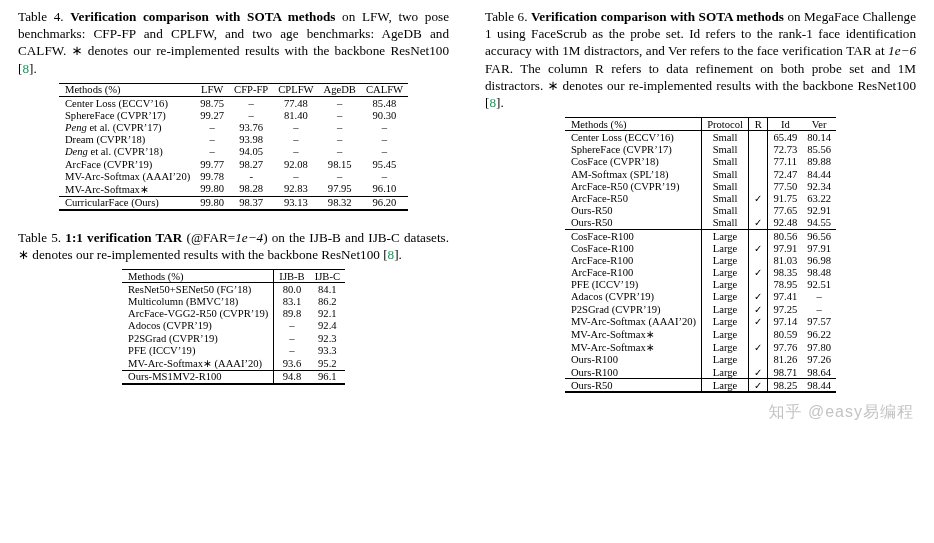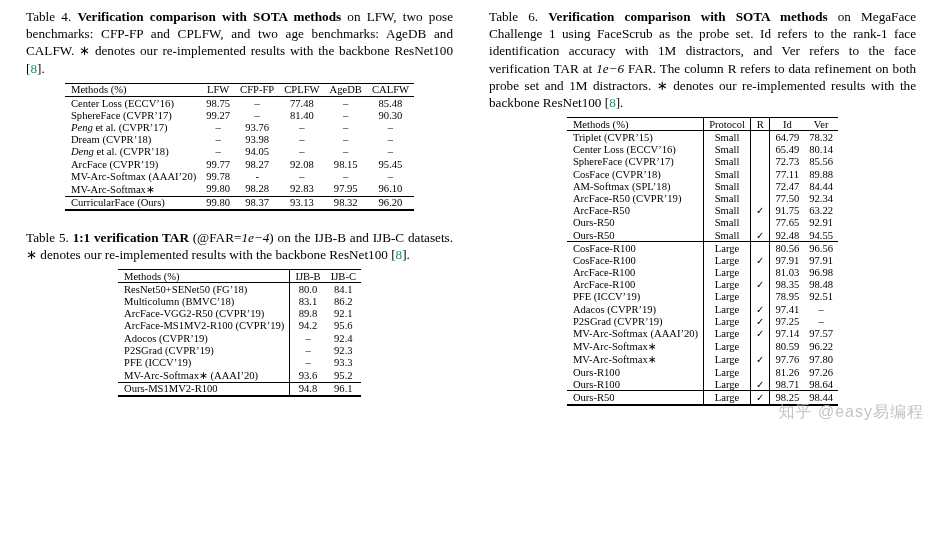--- a/index.html
+++ b/index.html
@@ -13,21 +13,21 @@
     font-family: "Liberation Serif", serif;
     color: #000000;
     position: relative;
     overflow: hidden;
   }
   .page {
     position: relative;
     width: 934px;
     height: 441px;
     display: flex;
-    padding: 8px 0 0 8px;
+    padding: 8px 0 0 0;
     box-sizing: border-box;
   }
   .col {
     width: 467px;
     box-sizing: border-box;
     padding: 0 18px;
     position: relative;
   }
   .caption {
     font-size: 13.2px;
@@ -68,21 +68,21 @@
   
   #table5 td:nth-child(1) { text-align: left; }
   
   #table6 td:nth-child(1) { text-align: left; }
 
   .t4wrap, .t5wrap, .t6wrap { width: 100%; }
   .spacer-18 { height: 18px; }
 
   .watermark {
     position: absolute;
-    right: 10px;
+    right: 20px;
     bottom: 18px;
     font-family: "Liberation Sans", sans-serif;
     font-size: 16px;
     color: #b9b9b9;
     letter-spacing: 1px;
     opacity: 0.85;
     white-space: nowrap;
   }
   .check { font-size: 10px; }
 </style>
@@ -210,25 +210,20 @@
             <td class="left">Multicolumn (BMVC’18)</td>
             <td class="vline">83.1</td>
             <td>86.2</td>
           </tr>
           <tr>
             <td class="left">ArcFace-VGG2-R50 (CVPR’19)</td>
             <td class="vline">89.8</td>
             <td>92.1</td>
           </tr>
           <tr>
-            <td class="left">ArcFace-MS1MV2-R100 (CVPR’19)</td>
-            <td class="vline">94.2</td>
-            <td>95.6</td>
-          </tr>
-          <tr>
             <td class="left">Adocos (CVPR’19)</td>
             <td class="vline">–</td>
             <td>92.4</td>
           </tr>
           <tr>
             <td class="left">P2SGrad (CVPR’19)</td>
             <td class="vline">–</td>
             <td>92.3</td>
           </tr>
           <tr>
@@ -264,27 +259,20 @@
         <tbody>
           <tr class="rule-top rule-mid">
             <td class="left">Methods (%)</td>
             <td class="vline">Protocol</td>
             <td class="vline">R</td>
             <td class="vline">Id</td>
             <td>Ver</td>
           </tr>
 
           <tr>
-            <td class="left">Triplet (CVPR’15)</td>
-            <td class="vline">Small</td>
-            <td class="vline check"></td>
-            <td class="vline">64.79</td>
-            <td>78.32</td>
-          </tr>
-          <tr>
             <td class="left">Center Loss (ECCV’16)</td>
             <td class="vline">Small</td>
             <td class="vline check"></td>
             <td class="vline">65.49</td>
             <td>80.14</td>
           </tr>
           <tr>
             <td class="left">SphereFace (CVPR’17)</td>
             <td class="vline">Small</td>
             <td class="vline check"></td>

